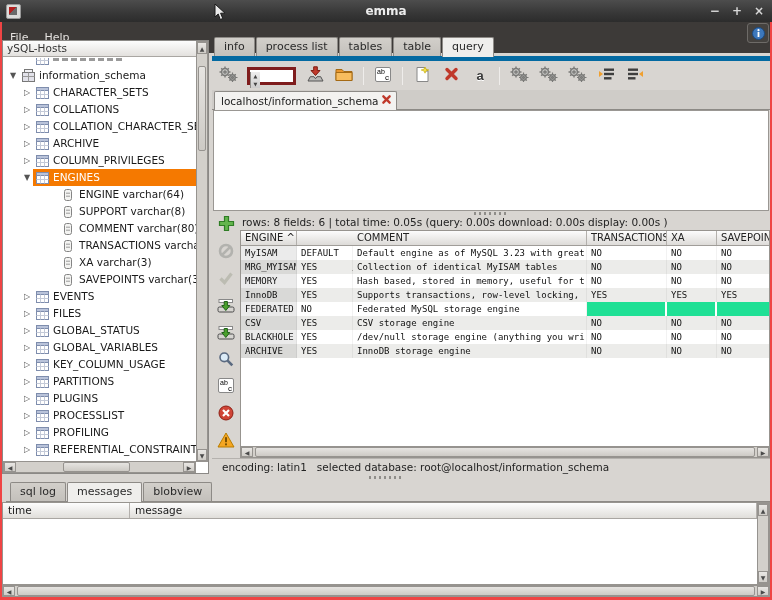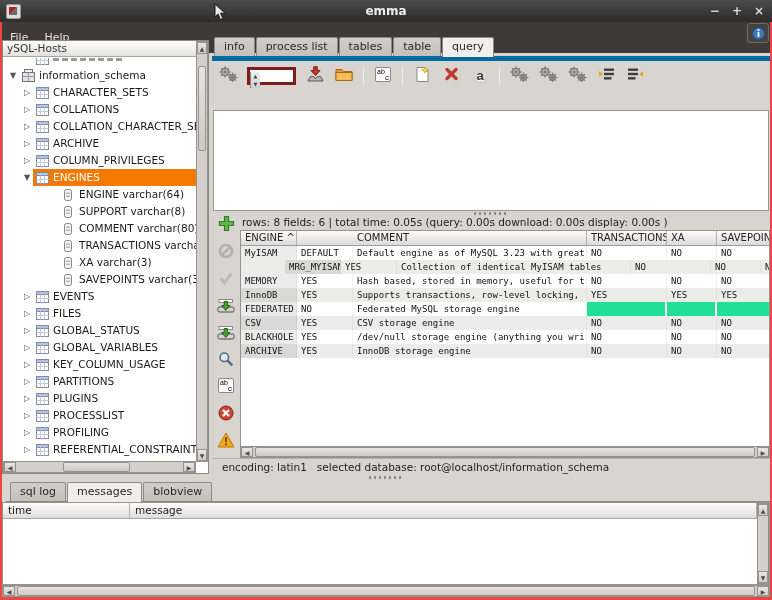--- a/index.html
+++ b/index.html
@@ -644,20 +644,30 @@
           </button>
           <button class="tb-btn">
             <span><svg width="17" height="14" viewBox="0 0 17 14">
                 <rect x="1" y="1.5" width="10" height="2.4" fill="#3e3e3e"></rect>
                 <rect x="1" y="5.8" width="10" height="2.4" fill="#3e3e3e"></rect>
                 <rect x="1" y="10.1" width="7.5" height="2.4" fill="#3e3e3e"></rect>
                 <path d="M16 4 l-4 3 4 3 z" fill="#f0a030"></path>
               </svg></span>
           </button>
         </div>
+      <div class="file-tabs">
+        <div class="file-tab">
+          <span>localhost/information_schema</span>
+          <span>
+            <svg width="11" height="11" viewBox="0 0 14 14">
+                <path d="M3 3 L11 11 M11 3 L3 11" stroke="#c0392b" stroke-width="3" stroke-linecap="round"></path>
+              </svg>
+          </span>
+        </div>
+      </div>
       <div class="editor"></div>
       <div class="split-er">
           <span class="grip"></span>
         </div>
 
       <div class="results">
         <div class="row-toolbar" id="row-toolbar">
             <button class="rt-btn">
               <span><svg width="17" height="17" viewBox="0 0 17 17">
                   <path d="M6.5 1.5h4v5h5v4h-5v5h-4v-5h-5v-4h5z" fill="#63b54d" stroke="#2f7d25" stroke-width="1.2"></path>
@@ -725,21 +735,21 @@
             <div id="grid-body">
                 <div class="grid-row">
                   <span class="g-cell c0" style="width: 56px;">MyISAM</span>
                   <span class="g-cell" style="width: 56px;">DEFAULT</span>
                   <span class="g-cell" style="width: 234px;">Default engine as of MySQL 3.23 with great</span>
                   <span class="g-cell" style="width: 80px;">NO</span>
                   <span class="g-cell" style="width: 50px;">NO</span>
                   <span class="g-cell" style="width: 90px;">NO</span>
                 </div>
                 <div class="grid-row alt">
-                  <span class="g-cell c0" style="width: 56px; margin-left: 44px;">MRG_MYISAM</span>
+                  <span class="g-cell c0" style="width: 56px;">MRG_MYISAM</span>
                   <span class="g-cell" style="width: 56px;">YES</span>
                   <span class="g-cell" style="width: 234px;">Collection of identical MyISAM tables</span>
                   <span class="g-cell" style="width: 80px;">NO</span>
                   <span class="g-cell" style="width: 50px;">NO</span>
                   <span class="g-cell" style="width: 90px;">NO</span>
                 </div>
                 <div class="grid-row">
                   <span class="g-cell c0" style="width: 56px;">MEMORY</span>
                   <span class="g-cell" style="width: 56px;">YES</span>
                   <span class="g-cell" style="width: 234px;">Hash based, stored in memory, useful for t</span>

